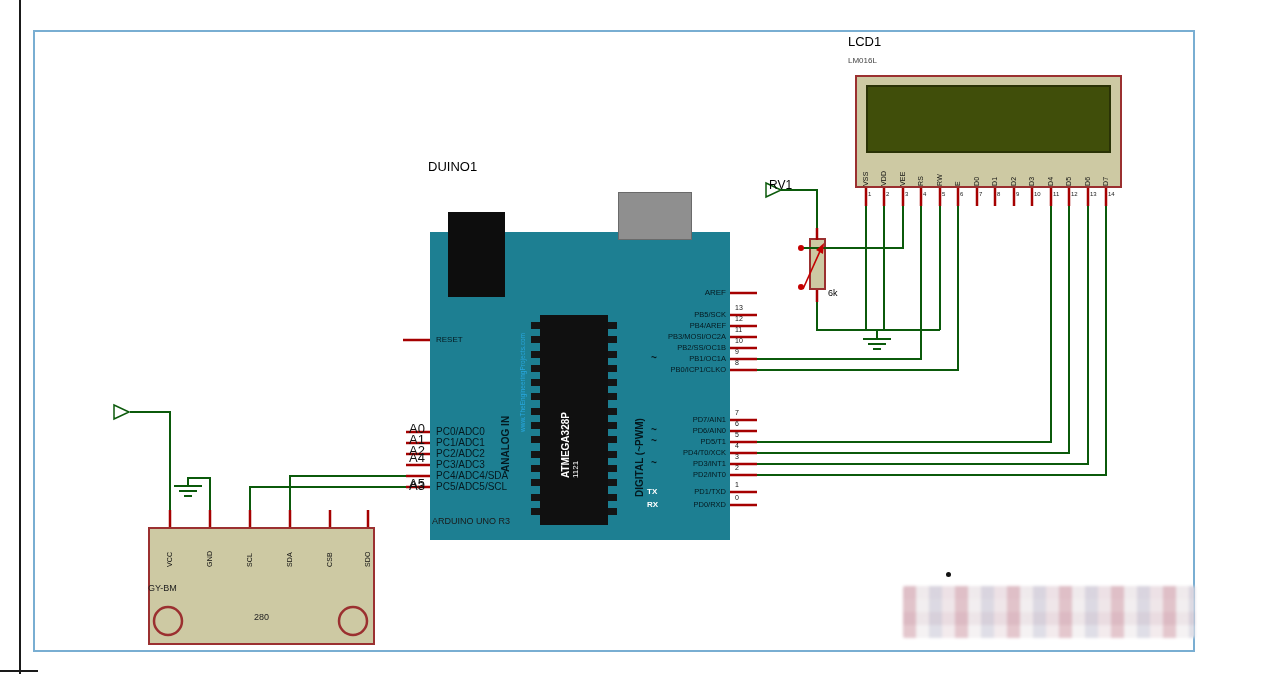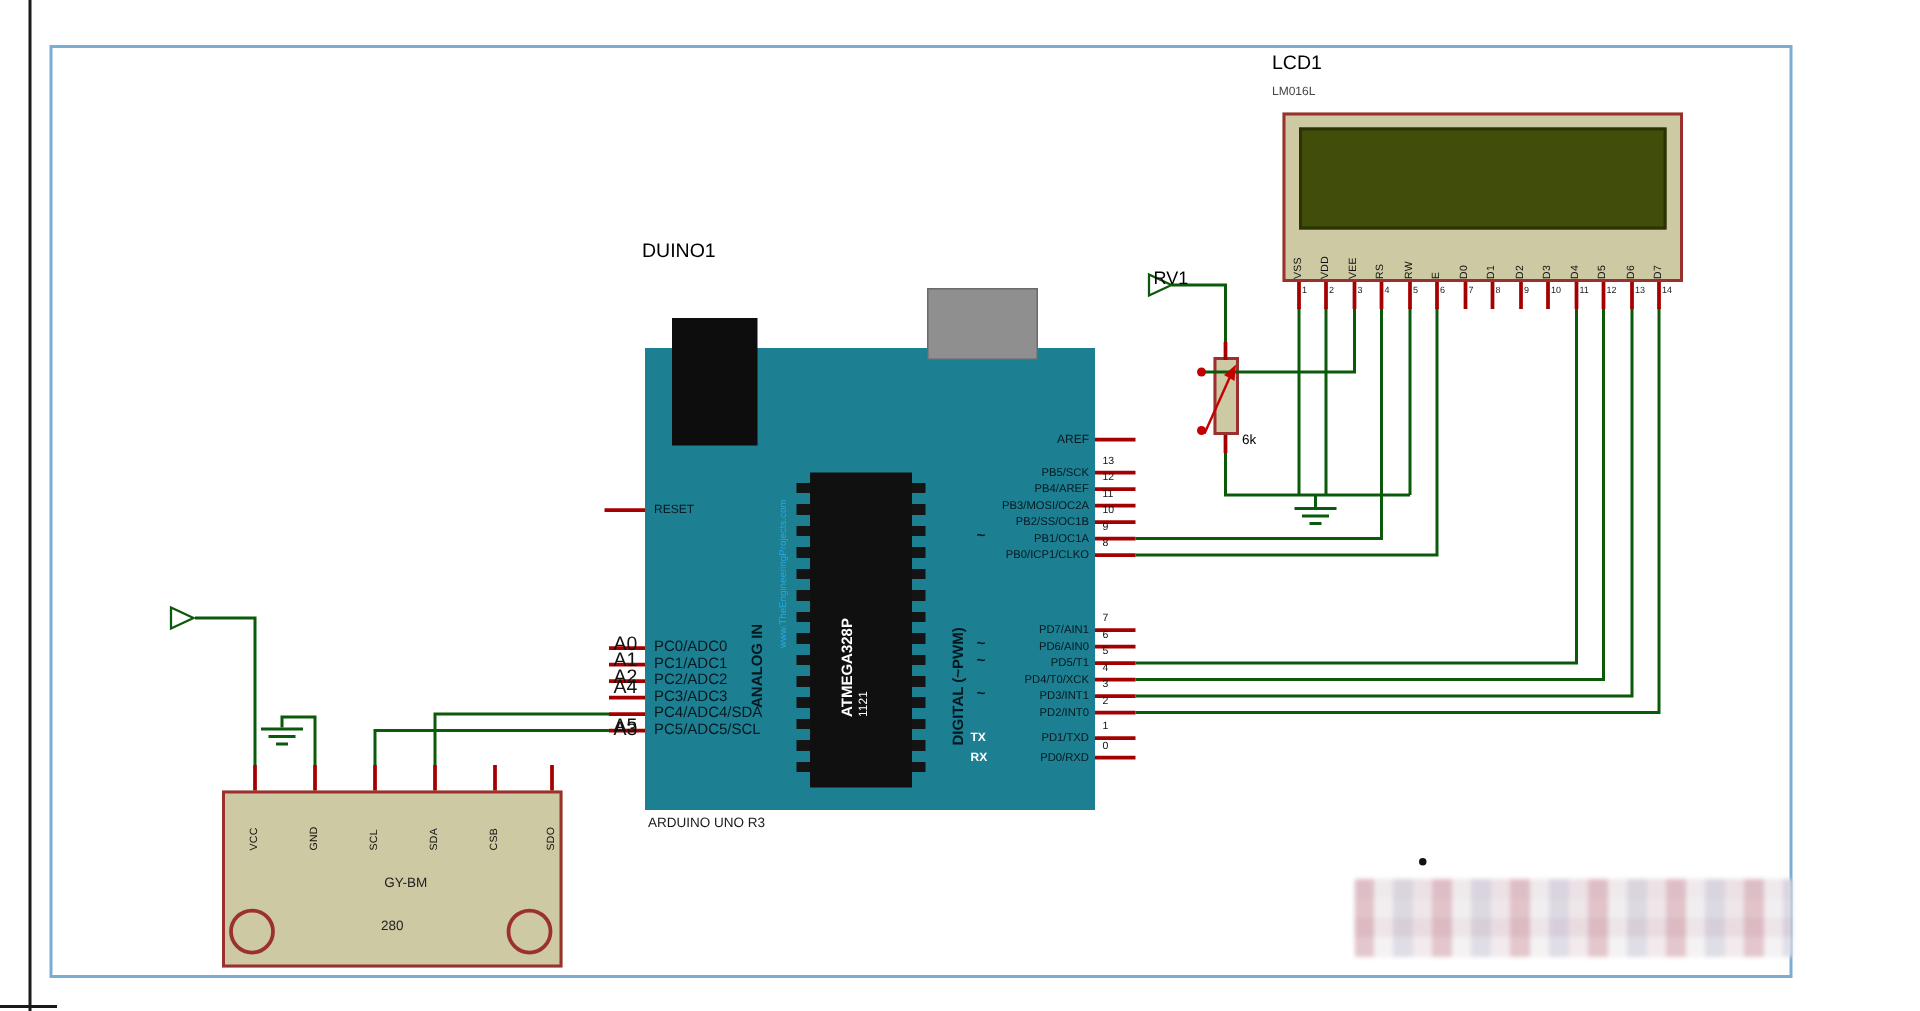--- a/index.html
+++ b/index.html
@@ -189,21 +189,21 @@
   <div class="lcdn" style="left:1034px;top:191px">10</div>
   <div class="lcdn" style="left:1053px;top:191px">11</div>
   <div class="lcdn" style="left:1071px;top:191px">12</div>
   <div class="lcdn" style="left:1090px;top:191px">13</div>
   <div class="lcdn" style="left:1108px;top:191px">14</div>
 
   <div class="lbl" style="left:769px;top:178px;font-size:12px">RV1</div>
   <div class="lbl" style="left:828px;top:288px;font-size:9px">6k</div>
 
   <div class="lbl" style="left:428px;top:159px;font-size:13px">DUINO1</div>
-  <div class="lbl" style="left:432px;top:543px;font-size:9px;color:#1a1a1a">ARDUINO UNO R3</div>
+  <div class="lbl" style="left:432px;top:516px;font-size:9px;color:#1a1a1a">ARDUINO UNO R3</div>
   <div class="vt" style="left:500px;top:472px;font-size:10px;font-weight:bold;color:#04191f">ANALOG IN</div>
   <div class="vt" style="left:634px;top:497px;font-size:10px;font-weight:bold;color:#04191f">DIGITAL (~PWM)</div>
   <div class="vt" style="left:519px;top:432px;font-size:6.5px;color:#28a8e0">www.TheEngineeringProjects.com</div>
   <div class="vt" style="left:560px;top:478px;color:#fff">
     <div style="font-size:10px;font-weight:bold">ATMEGA328P</div>
     <div style="font-size:8px">1121</div>
   </div>
   <div class="lbl" style="left:436px;top:335px;font-size:8px;color:#05191f">RESET</div>
   <div class="lbl" style="left:688px;top:288px;width:38px;text-align:right;font-size:8px;color:#05191f">AREF</div>
   <div class="lbl" style="left:647px;top:487px;font-size:8px;font-weight:bold;color:#fff">TX</div>
@@ -257,19 +257,19 @@
   <div class="lpin" style="top:460px">PC3/ADC3</div>
   <div class="lpin" style="top:471px">PC4/ADC4/SDA</div>
   <div class="lpin" style="top:482px">PC5/ADC5/SCL</div>
 
   <div class="vt lcdp" style="left:166px;top:567px">VCC</div>
   <div class="vt lcdp" style="left:206px;top:567px">GND</div>
   <div class="vt lcdp" style="left:246px;top:567px">SCL</div>
   <div class="vt lcdp" style="left:286px;top:567px">SDA</div>
   <div class="vt lcdp" style="left:326px;top:567px">CSB</div>
   <div class="vt lcdp" style="left:364px;top:567px">SDO</div>
-  <div class="lbl" style="left:148px;top:583px;width:245px;text-align:center;font-size:9px;color:#222">GY-BM</div>
+  <div class="lbl" style="left:148px;top:583px;width:245px;text-align:left;font-size:9px;color:#222">GY-BM</div>
   <div class="lbl" style="left:148px;top:612px;width:227px;text-align:center;font-size:9px;color:#222">280</div>
 
   <div class="watermark"></div>
   <div class="abs" style="left:946px;top:572px;width:5px;height:5px;border-radius:50%;background:#111"></div>
 
 </div>
 
 </body></html>

